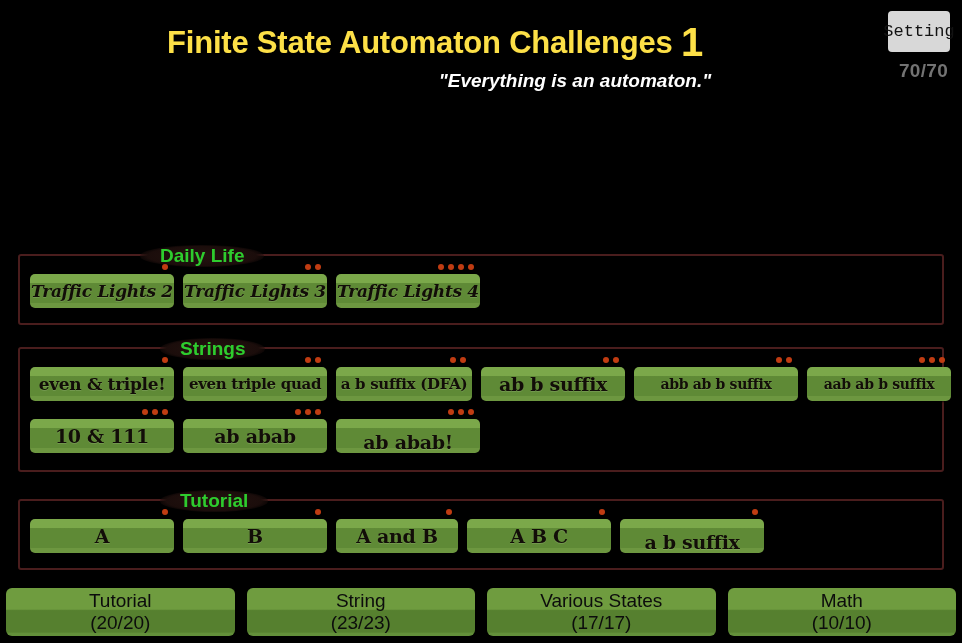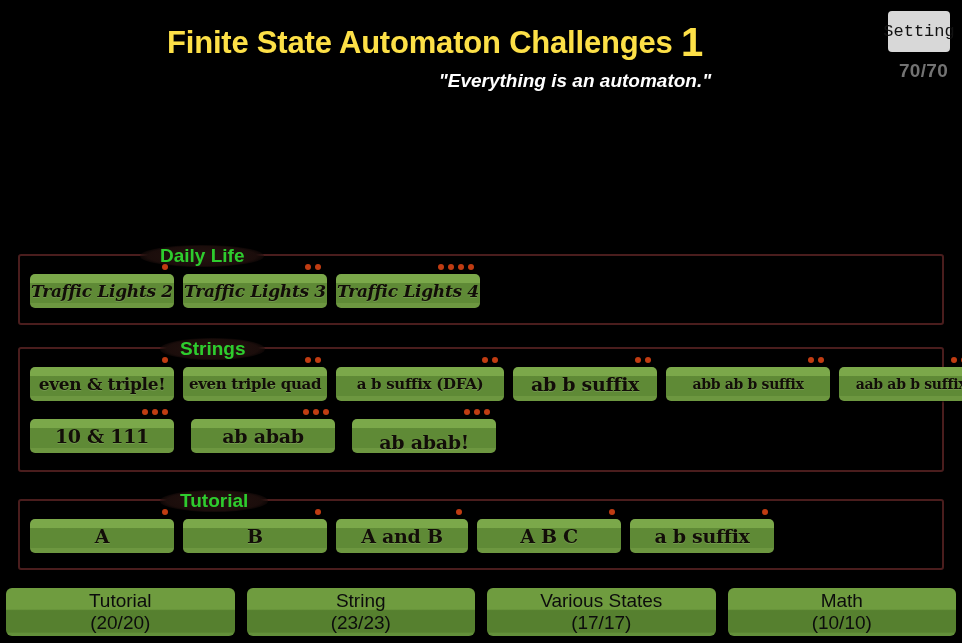--- a/index.html
+++ b/index.html
@@ -182,21 +182,21 @@
         </div>
         <span class="chal-label">even &amp; triple!</span>
       </div>
       <div class="chal" style="width:144px;">
         <div class="dots">
           <span class="dot"></span>
           <span class="dot"></span>
         </div>
         <span class="chal-label small">even triple quad</span>
       </div>
-      <div class="chal" style="width:168px;">
+      <div class="chal" style="width:136px;">
         <div class="dots">
           <span class="dot"></span>
           <span class="dot"></span>
         </div>
         <span class="chal-label small">a b suffix (DFA)</span>
       </div>
       <div class="chal" style="width:144px;">
         <div class="dots">
           <span class="dot"></span>
           <span class="dot"></span>
@@ -213,21 +213,21 @@
       <div class="chal" style="width:144px;">
         <div class="dots">
           <span class="dot"></span>
           <span class="dot"></span>
           <span class="dot"></span>
         </div>
         <span class="chal-label tiny">aab ab b suffix</span>
       </div>
     </div>
 
-    <div class="row" style="left:10px; top:70px; gap:17px;">
+    <div class="row" style="left:10px; top:70px; gap:9px;">
       <div class="chal" style="width:144px;">
         <div class="dots">
           <span class="dot"></span>
           <span class="dot"></span>
           <span class="dot"></span>
         </div>
         <span class="chal-label xl">10 &amp; 111</span>
       </div>
       <div class="chal" style="width:144px;">
         <div class="dots">
@@ -256,33 +256,33 @@
           <span class="dot"></span>
         </div>
         <span class="chal-label xl">A</span>
       </div>
       <div class="chal" style="width:144px;">
         <div class="dots">
           <span class="dot"></span>
         </div>
         <span class="chal-label xl">B</span>
       </div>
-      <div class="chal" style="width:132px;">
+      <div class="chal" style="width:122px;">
         <div class="dots">
           <span class="dot"></span>
         </div>
         <span class="chal-label xl">A and B</span>
       </div>
       <div class="chal" style="width:144px;">
         <div class="dots">
           <span class="dot"></span>
         </div>
         <span class="chal-label xl">A B C</span>
       </div>
-      <div class="chal" style="width:144px;">
+      <div class="chal" style="width:144px;align-items:flex-end;">
         <div class="dots">
           <span class="dot"></span>
         </div>
         <span class="chal-label xl">a b suffix</span>
       </div>
     </div>
   </div>
 
   <div class="tabbar">
     <div class="tab">

